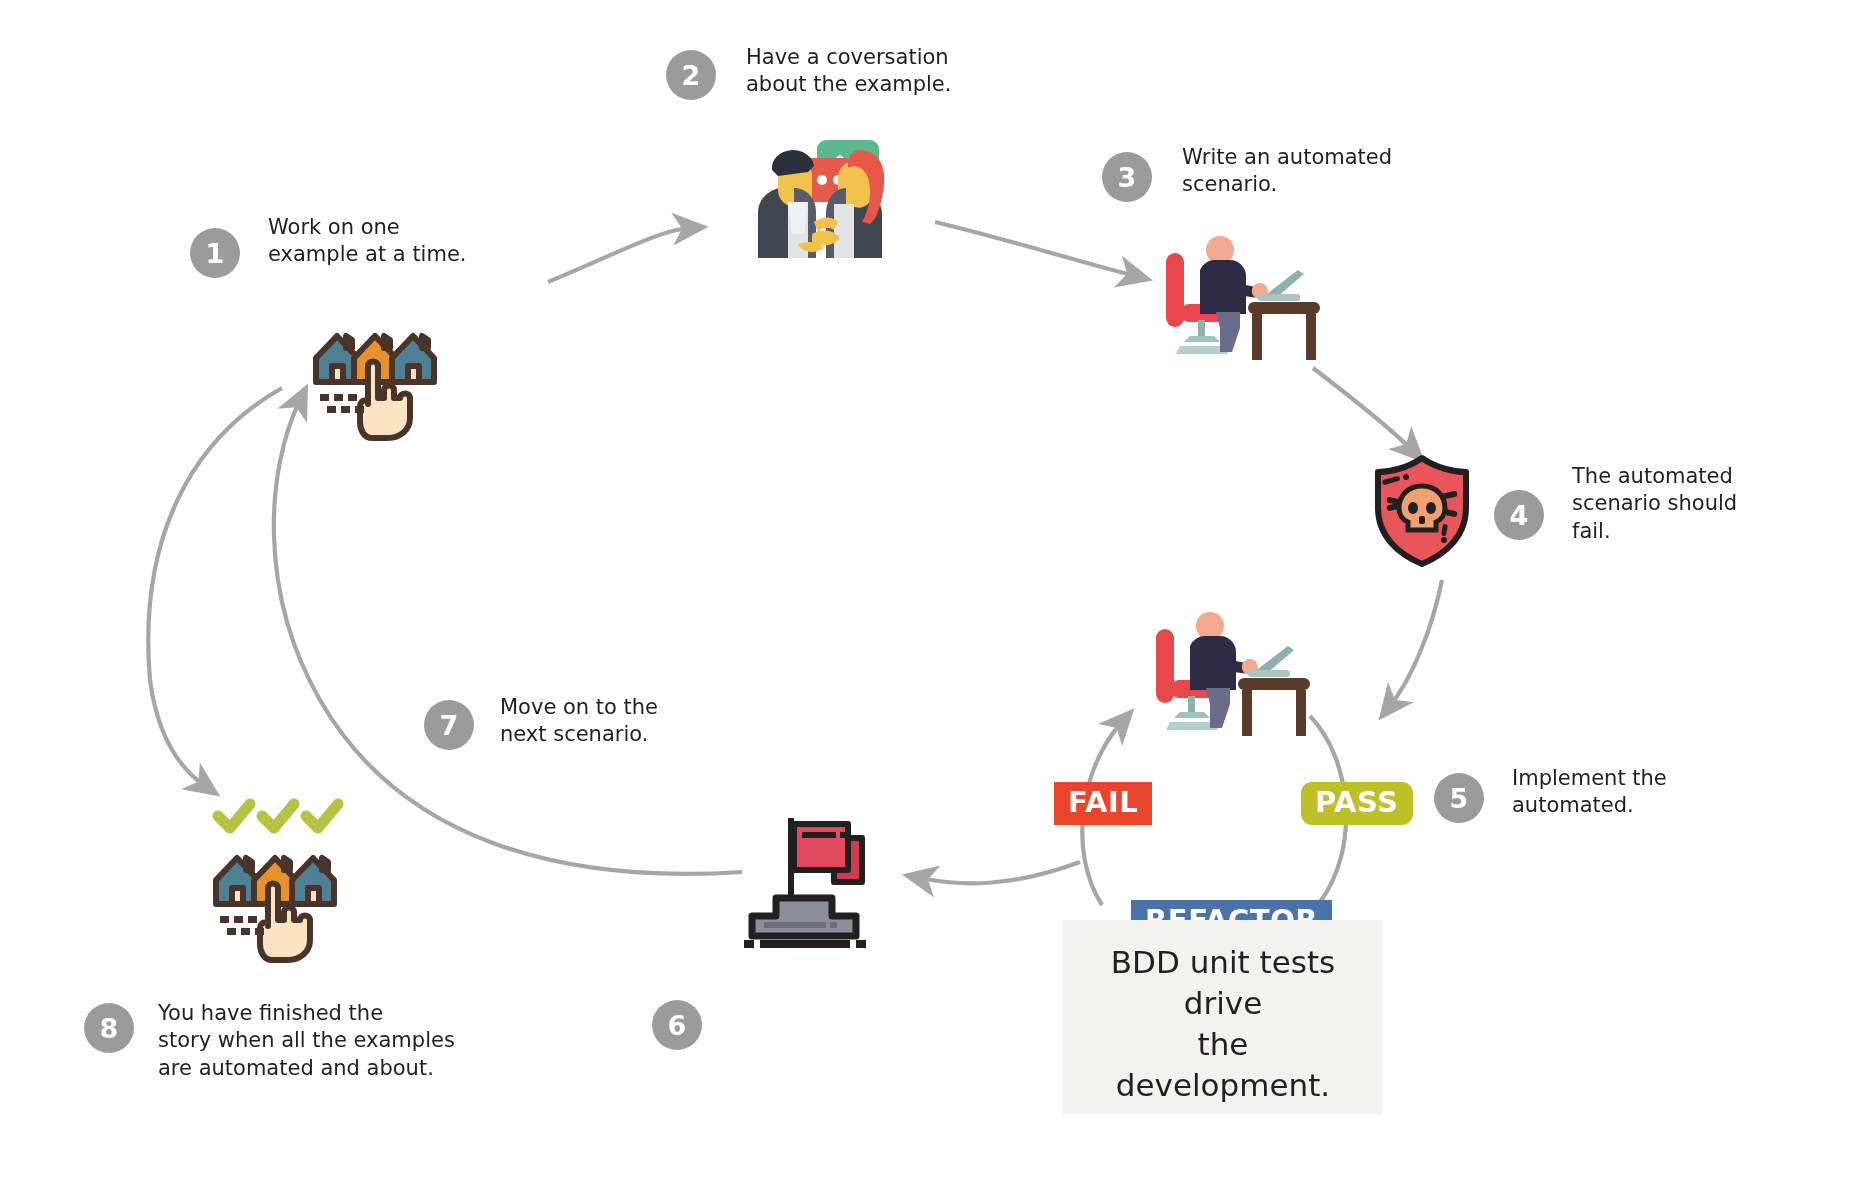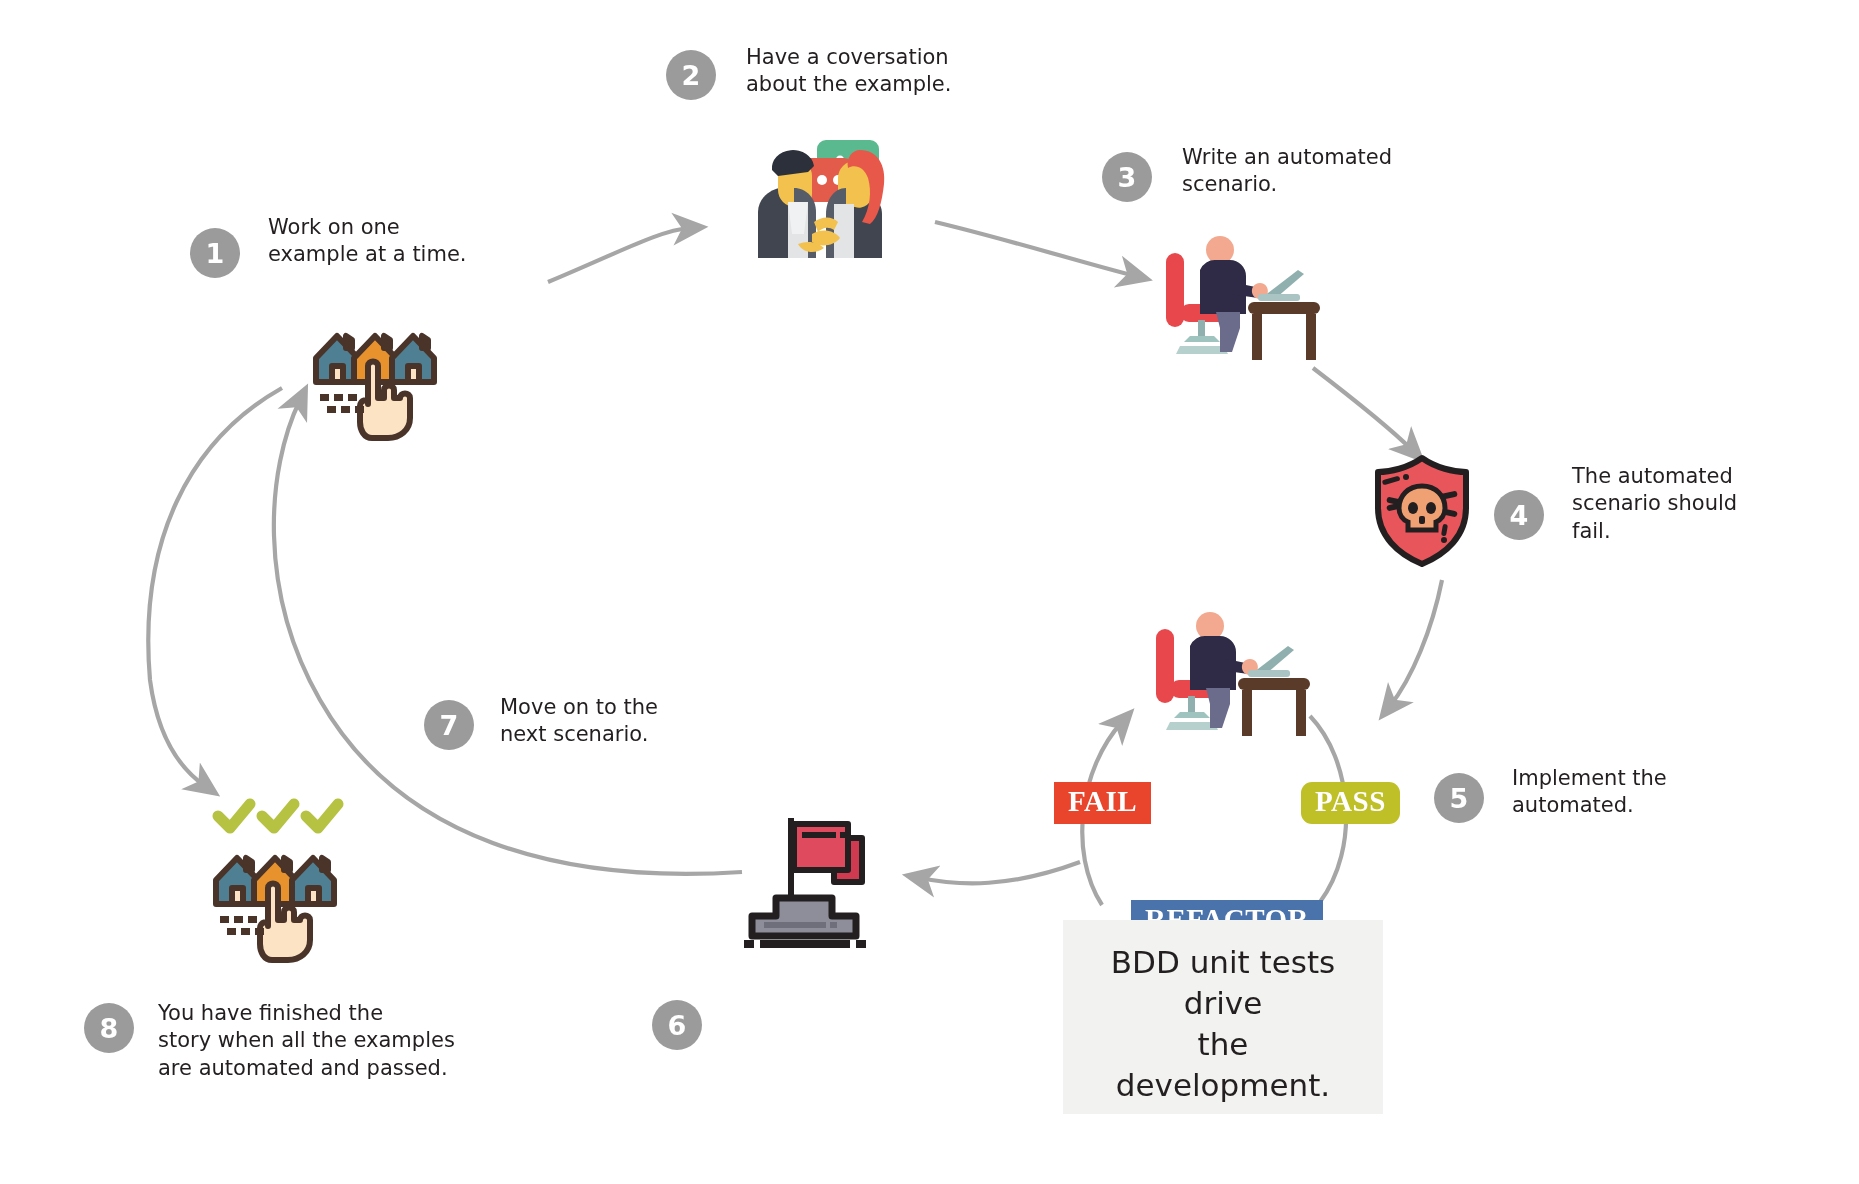--- a/index.html
+++ b/index.html
@@ -15,21 +15,21 @@
          display:flex;align-items:center;justify-content:center;
          line-height:1;box-sizing:border-box;}
 
   
   .steptext{position:absolute;font-size:21px;line-height:1.30;color:#231f20;
             white-space:pre-line;}
 
   
   .chip{position:absolute;color:#ffffff;font-weight:700;font-size:29px;
         letter-spacing:0.5px;display:flex;align-items:center;justify-content:center;
-        box-sizing:border-box;padding:3px 14px 6px 14px;font-family:Liberation Serif, serif;}
+        box-sizing:border-box;padding:3px 14px 6px 14px;}
   .chip-fail{background:#e8452c;}
   .chip-pass{background:#bfc028;}
   .chip-refactor{background:#4a72ab;}
 
   
   .note{position:absolute;background:#f2f2f0;color:#231f20;font-size:31px;
         line-height:1.32;white-space:pre-line;box-sizing:border-box;
         padding:22px 26px 8px 26px;text-align:center;}
 
   .icon{position:absolute;}
@@ -270,21 +270,21 @@
 
   <div class="badge" style="left:652px;top:1000px;">6</div>
 
   <div class="badge" style="left:424px;top:700px;">7</div>
   <div class="steptext" style="left:500px;top:694px;width:300px;">Move on to the
 next scenario.</div>
 
   <div class="badge" style="left:84px;top:1003px;">8</div>
   <div class="steptext" style="left:158px;top:1000px;width:430px;">You have finished the
 story when all the examples
-are automated and passed.</div>
+are automated and about.</div>
 
   <div class="chip chip-fail" style="left:1054px;top:782px;">FAIL</div>
   <div class="chip chip-pass" style="left:1301px;top:782px;border-radius:11px;">PASS</div>
   <div class="chip chip-refactor" style="left:1131px;top:900px;">REFACTOR</div>
 
   <div class="note" style="left:1063px;top:920px;width:320px;">BDD unit tests drive
 the development.</div>
 
 </div>
 

